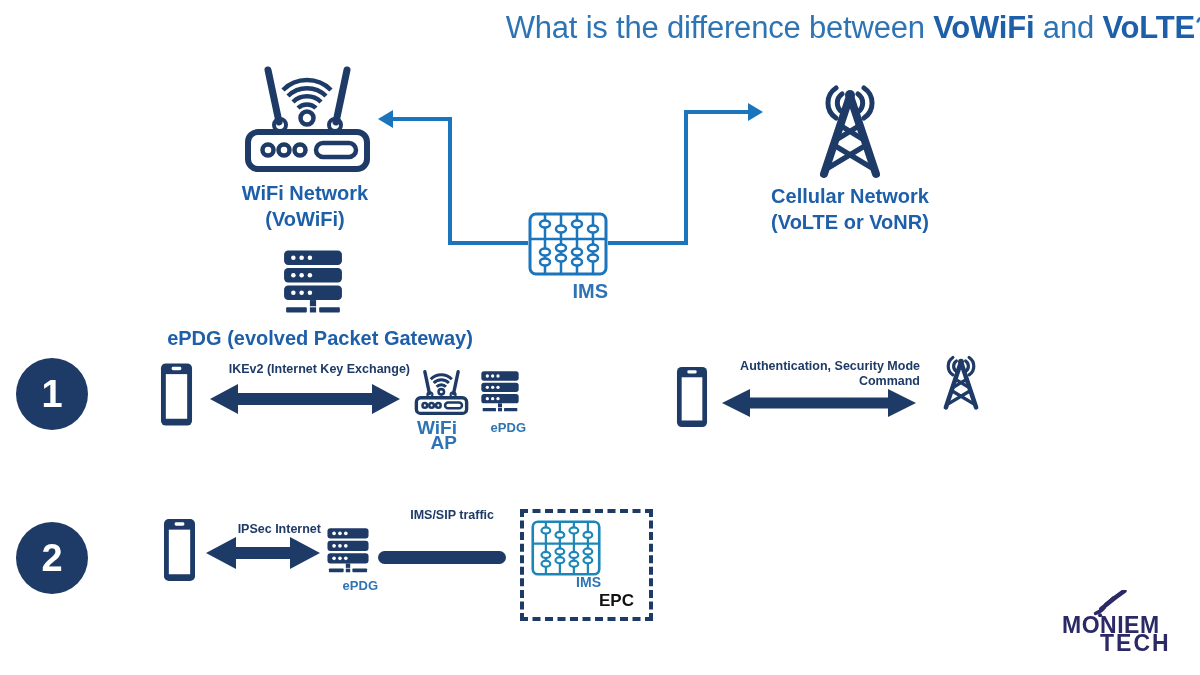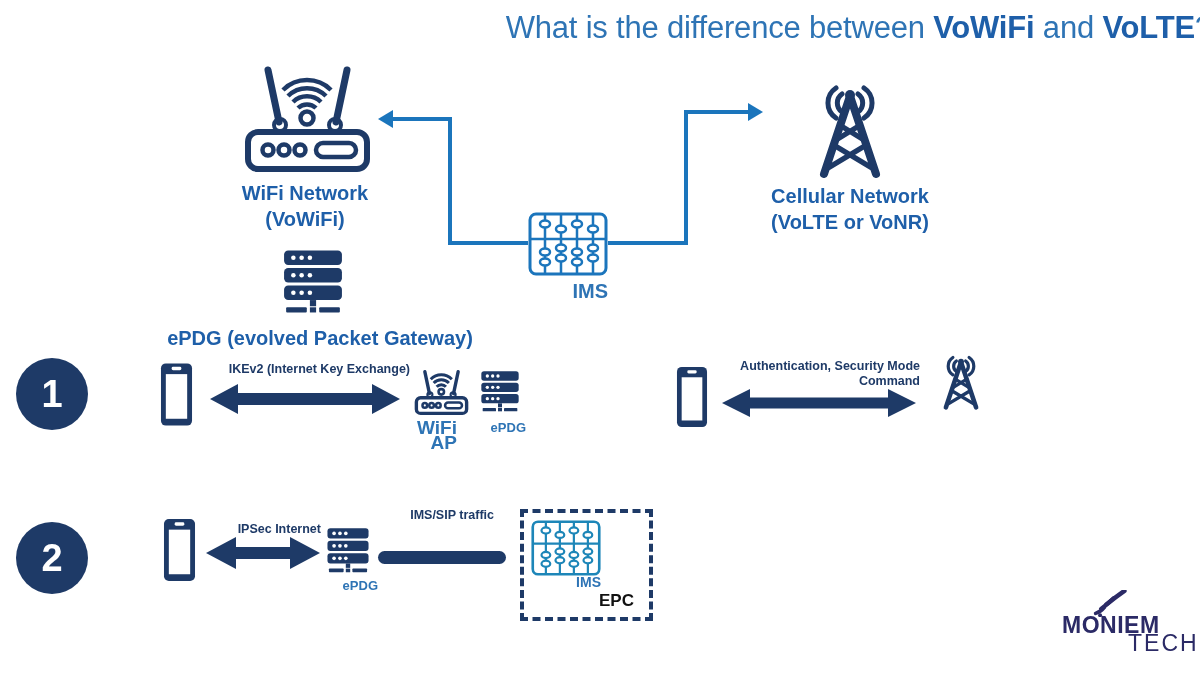--- a/index.html
+++ b/index.html
@@ -36,21 +36,21 @@
   .step-circle{position:absolute;width:72px;height:72px;border-radius:50%;background:var(--navy);
                color:#fff;font-size:38px;font-weight:bold;display:flex;align-items:center;justify-content:center;}
 
   .epc-box{position:absolute;left:520px;top:509px;width:133px;height:112px;border:4px dashed var(--navy);}
   .epc-label{position:absolute;right:15px;bottom:6px;font-size:17px;font-weight:bold;color:var(--ink);}
 
   .bar{position:absolute;left:378px;top:551px;width:128px;height:13px;background:var(--navy);border-radius:7px;}
 
   .logo{position:absolute;left:1062px;top:590px;width:130px;color:var(--logo-navy);}
   .logo .l1{position:absolute;top:22px;left:0;font-size:23px;font-weight:bold;letter-spacing:0.5px;}
-  .logo .l2{position:absolute;top:40px;left:38px;font-size:23px;font-weight:normal;letter-spacing:2px;margin-left:28px;}
+  .logo .l2{position:absolute;top:40px;left:38px;font-size:23px;font-weight:bold;letter-spacing:2px;}
   .logo svg{position:absolute;left:30px;top:0;}
 
   svg{display:block;}
 </style>
 </head>
 <body>
 
 <div id="canvas">
 
   <div class="title"><span>What is the difference between </span><b>VoWiFi</b><span> and </span><b>VoLTE</b><span>?</span></div>

